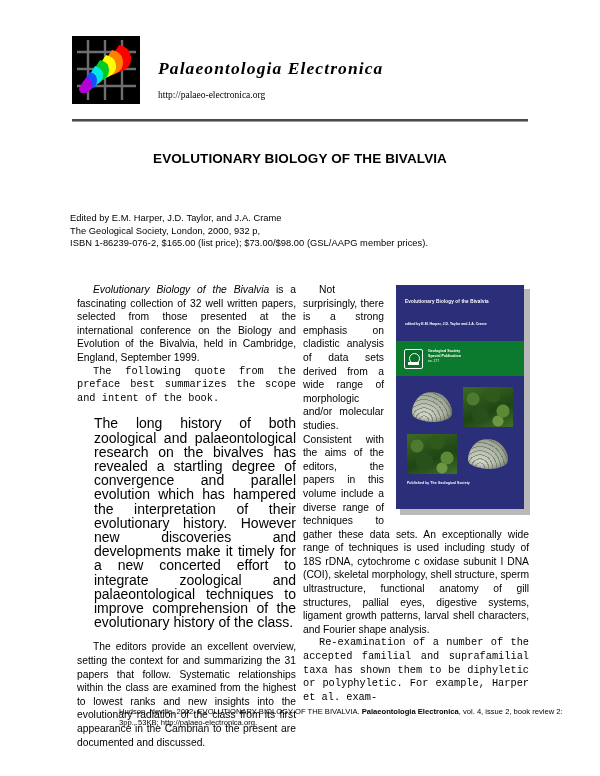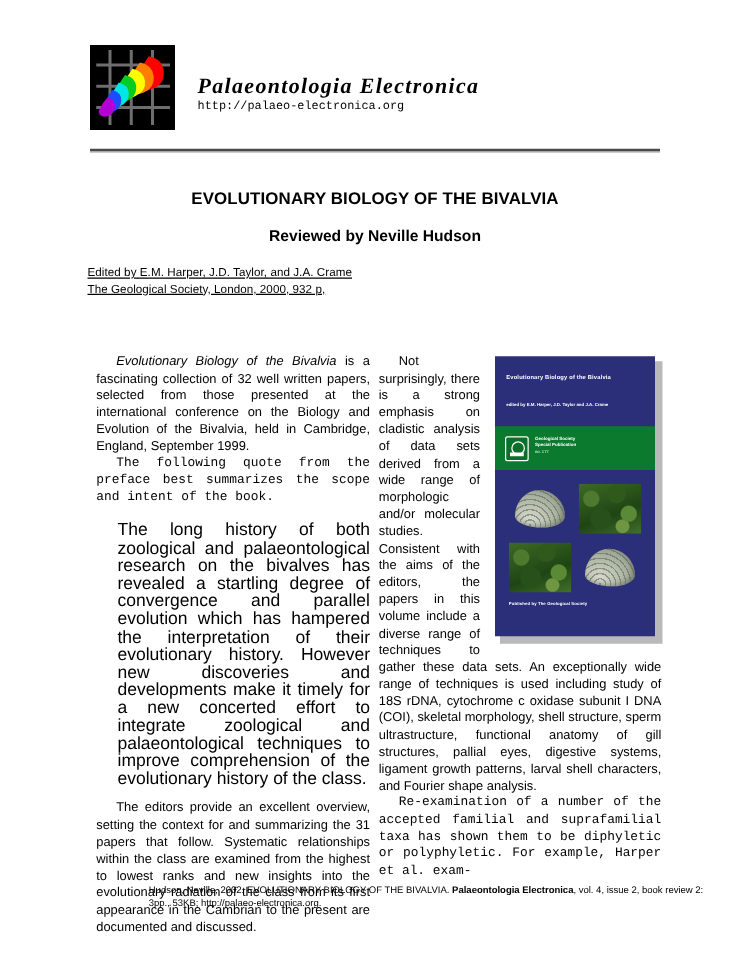--- a/index.html
+++ b/index.html
@@ -47,24 +47,24 @@
     font-family: "Liberation Serif", serif;
     font-style: italic;
     font-weight: bold;
     font-size: 17.5px;
     letter-spacing: 1.1px;
     line-height: 20px;
     color: #000;
     white-space: nowrap;
   }
   .journal-url {
-    font-family: Liberation Mono, monospace;
+    font-family: Liberation Serif, serif;
     font-size: 9.5px;
     line-height: 13px;
-    margin-top: 0;
+    margin-top: 11px;
     color: #000;
     white-space: nowrap;
   }
   .rule {
     position: absolute;
     left: 72px;
     top: 119px;
     width: 456px;
     height: 3px;
     border-top: 2px solid #4a4a4a;
@@ -98,21 +98,21 @@
   
   .biblio {
     position: absolute;
     left: 70px;
     top: 212px;
     width: 460px;
     font-size: 9.3px;
     line-height: 12.6px;
     letter-spacing: 0.05px;
   }
-  .biblio div { white-space: nowrap; text-decoration: underline; }
+  .biblio div { white-space: nowrap; }
 
   
   .col {
     position: absolute;
     top: 283px;
     font-size: 10.3px;
     line-height: 13.6px;
     text-align: justify;
   }
   .col-left  { left: 77px;  width: 219px; }
@@ -336,25 +336,25 @@
       </svg>
     </div>
     <div class="masthead-text">
       <div class="journal-title">Palaeontologia Electronica</div>
       <div class="journal-url">http://palaeo-electronica.org</div>
     </div>
   </div>
   <div class="rule"></div>
 
   <div class="doc-title">EVOLUTIONARY BIOLOGY OF THE BIVALVIA</div>
-  <div class="doc-subtitle">Reviewed by Neville Hudson</div>
 
   <div class="biblio">
     <div>Edited by E.M. Harper, J.D.  Taylor, and J.A. Crame</div>
     <div>The Geological Society, London, 2000, 932 p,</div>
+    <div>ISBN 1-86239-076-2, $165.00 (list price); $73.00/$98.00 (GSL/AAPG member prices).</div>
   </div>
 
   <div class="col col-left">
     <p><span style="text-indent:16px"></span><i>Evolutionary Biology of the Bivalvia</i><span> is a fascinating collection of 32 well written papers, selected from those presented at the international conference on the Biology and Evolution of the Bivalvia, held in Cambridge, England, September 1999.</span></p>
     <p class="spacer-p">The following quote from the preface best summarizes the scope and intent of the book.</p>
     <div class="quote">
       <p>The long history of both zoological and palaeontological research on the bivalves has revealed a startling degree of convergence and parallel evolution which has hampered the interpretation of their evolutionary history. However new discoveries and developments make it timely for a new concerted effort to integrate zoological and palaeontological techniques to improve comprehension of the evolutionary history of the class.</p>
     </div>
     <p>The editors provide an excellent overview, setting the context for and summarizing the 31 papers that follow. Systematic relationships within the class are examined from the highest to lowest ranks and new insights into the evolutionary radiation of the class from its first appearance in the Cambrian to the present are documented and discussed.</p>
   </div>

